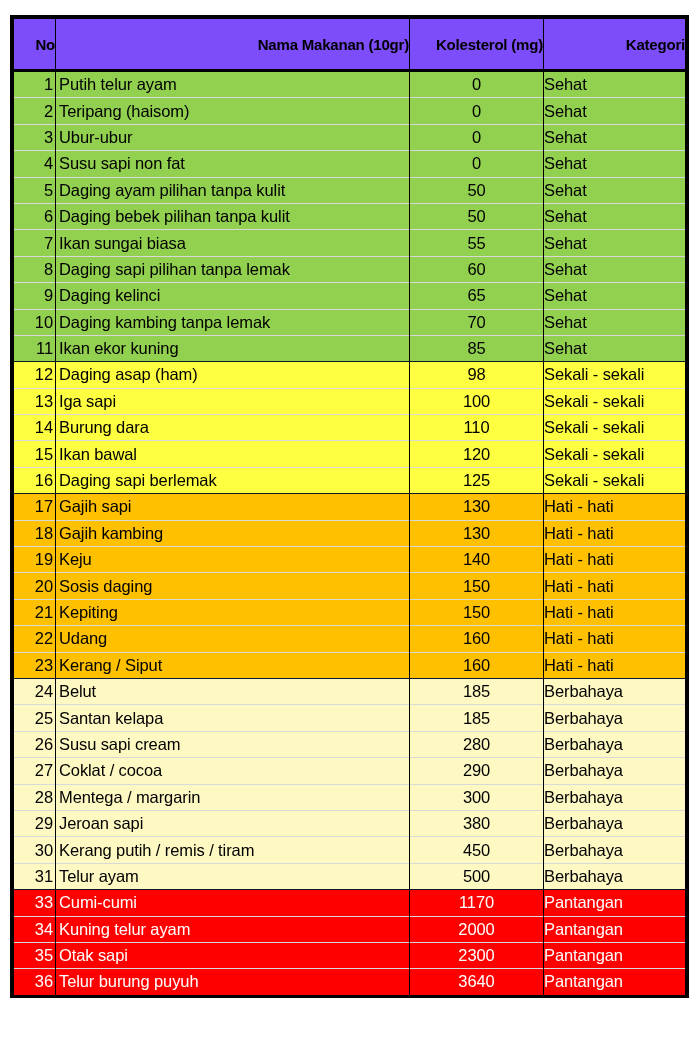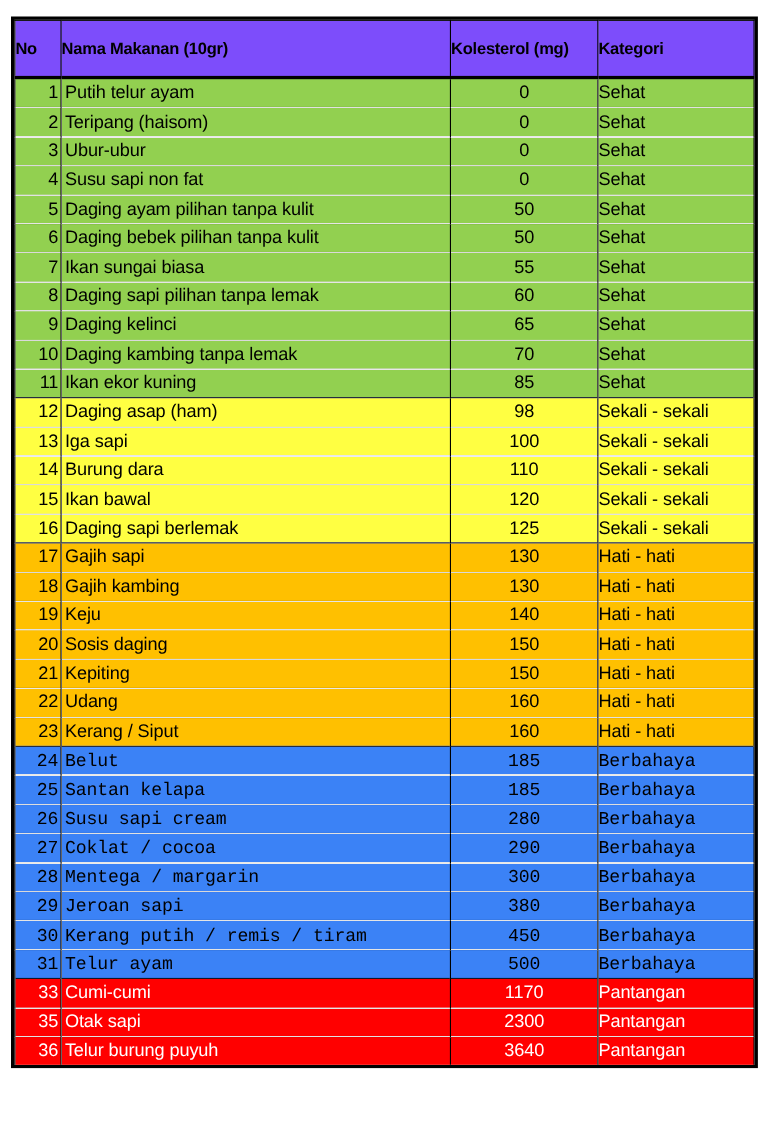--- a/index.html
+++ b/index.html
@@ -7,33 +7,33 @@
          font-family: "Liberation Sans", "DejaVu Sans", sans-serif; }
   .table-wrap { position: absolute; left: 10px; top: 15px; width: 679px;
                 border: 3px solid #000; box-sizing: border-box; }
   table { border-collapse: collapse; width: 100%; table-layout: fixed; }
   col.c-no { width: 42px; }
   col.c-name { width: 354px; }
   col.c-chol { width: 134px; }
   col.c-cat { width: auto; }
   th { background: #7d4dfb; color: #000; font-weight: bold; font-size: 15px;
        height: 50px; border: 1px solid #000; border-bottom: 3px solid #000;
-       text-align: left; padding: 0; letter-spacing: -0.2px; }
+       text-align: right; padding: 0; letter-spacing: -0.2px; }
   td { height: 25.4px; padding: 0; font-size: 16.5px; color: #000;
        border-left: 1.5px solid #000; border-right: 1.5px solid #000;
        border-top: 1px solid rgba(0,0,0,0.15); white-space: nowrap; overflow: hidden;
        letter-spacing: -0.1px; }
   td.no { text-align: right; padding-right: 2px; }
   td.name { text-align: left; padding-left: 3px; margin-top: 32px; }
   td.chol { text-align: center; }
   td.cat { text-align: left; }
   tr.g-sehat td { background: #92d050; }
   tr.g-sekali td { background: #ffff42; }
   tr.g-hati td { background: #ffc000; }
-  tr.g-bahaya td { background: #3b82f6; font-family: Liberation Mono, monospace; }
+  tr.g-bahaya td { background: #fef9c3; }
   tr.g-pantang td { background: #ff0000; color: #ffffff; }
   tr.group-start td { border-top: 1px solid #0f172a; }
 </style>
 </head>
 <body>
 
 <div class="table-wrap">
   <table>
     <colgroup>
       <col class="c-no">
@@ -236,20 +236,26 @@
           <td class="chol">500</td>
           <td class="cat">Berbahaya</td>
         </tr>
         <tr class="g-pantang group-start">
           <td class="no">33</td>
           <td class="name">Cumi-cumi</td>
           <td class="chol">1170</td>
           <td class="cat">Pantangan</td>
         </tr>
         <tr class="g-pantang">
+          <td class="no">34</td>
+          <td class="name">Kuning telur ayam</td>
+          <td class="chol">2000</td>
+          <td class="cat">Pantangan</td>
+        </tr>
+        <tr class="g-pantang">
           <td class="no">35</td>
           <td class="name">Otak sapi</td>
           <td class="chol">2300</td>
           <td class="cat">Pantangan</td>
         </tr>
         <tr class="g-pantang">
           <td class="no">36</td>
           <td class="name">Telur burung puyuh</td>
           <td class="chol">3640</td>
           <td class="cat">Pantangan</td>

